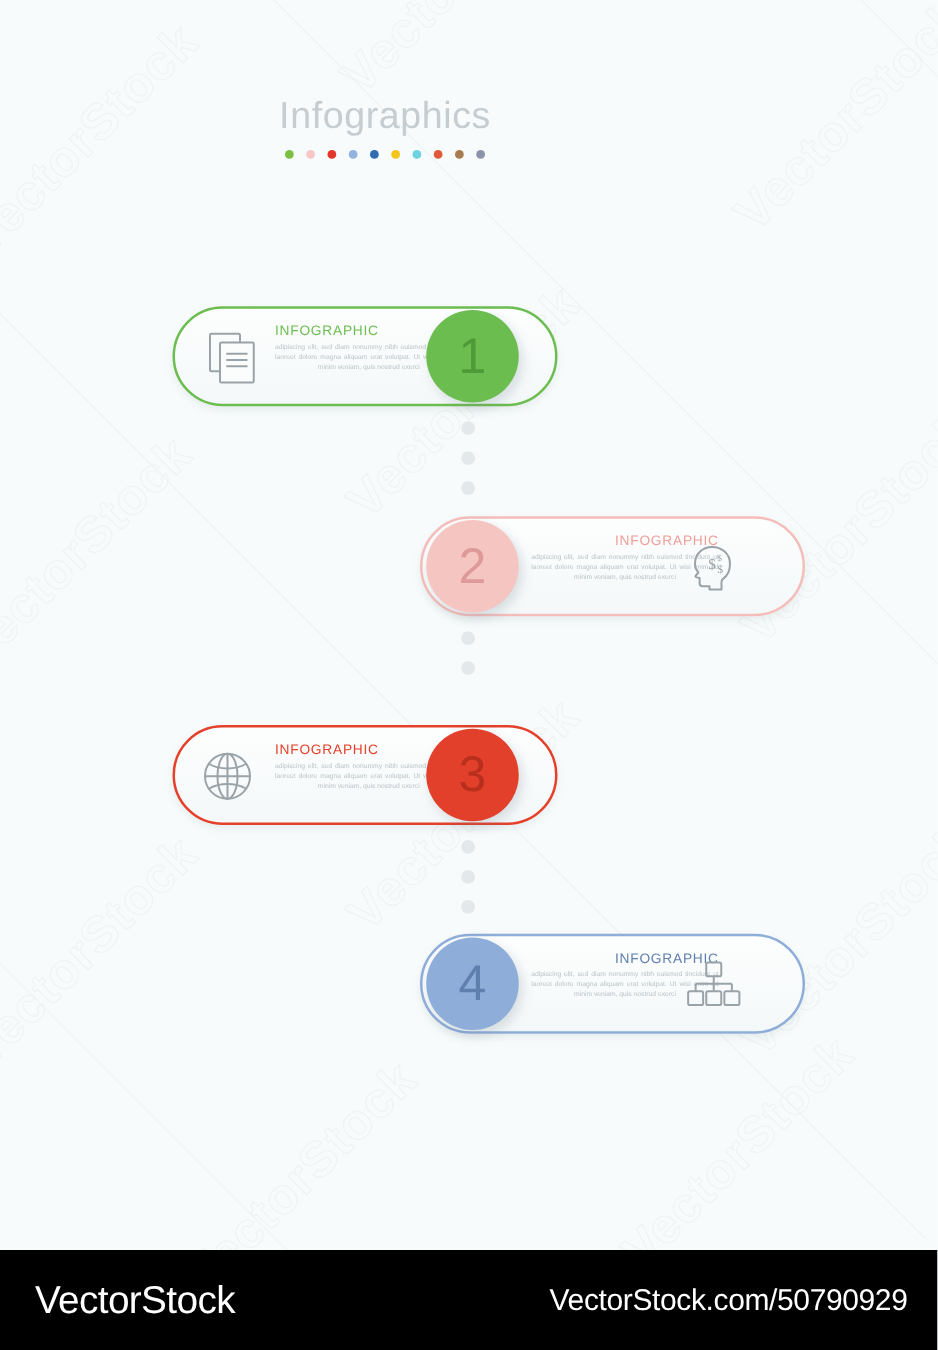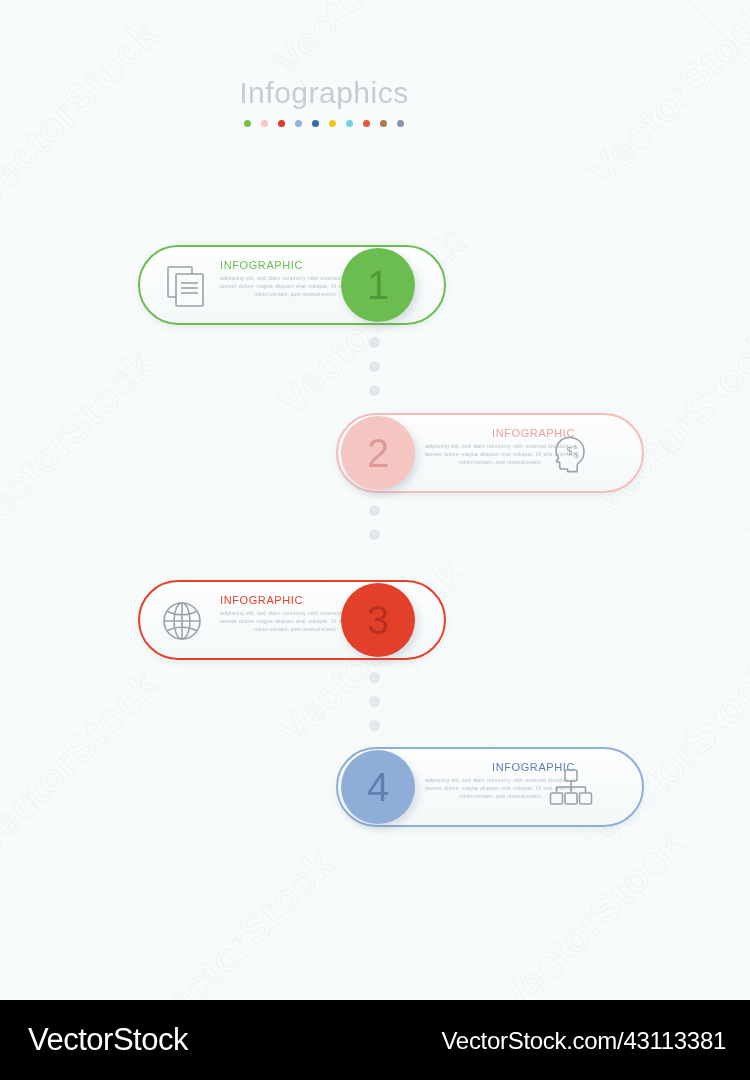--- a/index.html
+++ b/index.html
@@ -48,21 +48,21 @@
     letter-spacing: 1px;
     transform: rotate(-45deg);
     white-space: nowrap;
     opacity: .85;
   }
 
   
   .header {
     position: absolute;
     top: 78px;
-    left: 16px;
+    left: 0;
     width: 616px;
     text-align: center;
     z-index: 5;
   }
   .title {
     font-size: 30px;
     font-weight: 400;
     color: #c6cdd1;
     letter-spacing: .5px;
     line-height: 1;
@@ -337,16 +337,16 @@
         <line x1="37.5" y1="22" x2="37.5" y2="28"></line>
         <rect x="2.5" y="28" width="12" height="11" rx="1.5"></rect>
         <rect x="17" y="28" width="12" height="11" rx="1.5"></rect>
         <rect x="31.5" y="28" width="12" height="11" rx="1.5"></rect>
       </svg>
     </div>
   </div>
 
   <div class="footer">
     <div class="footer-brand">VectorStock</div>
-    <div class="footer-url">VectorStock.com/43113381</div>
+    <div class="footer-url">VectorStock.com/50790929</div>
   </div>
 
 </div>
 
 </body></html>

